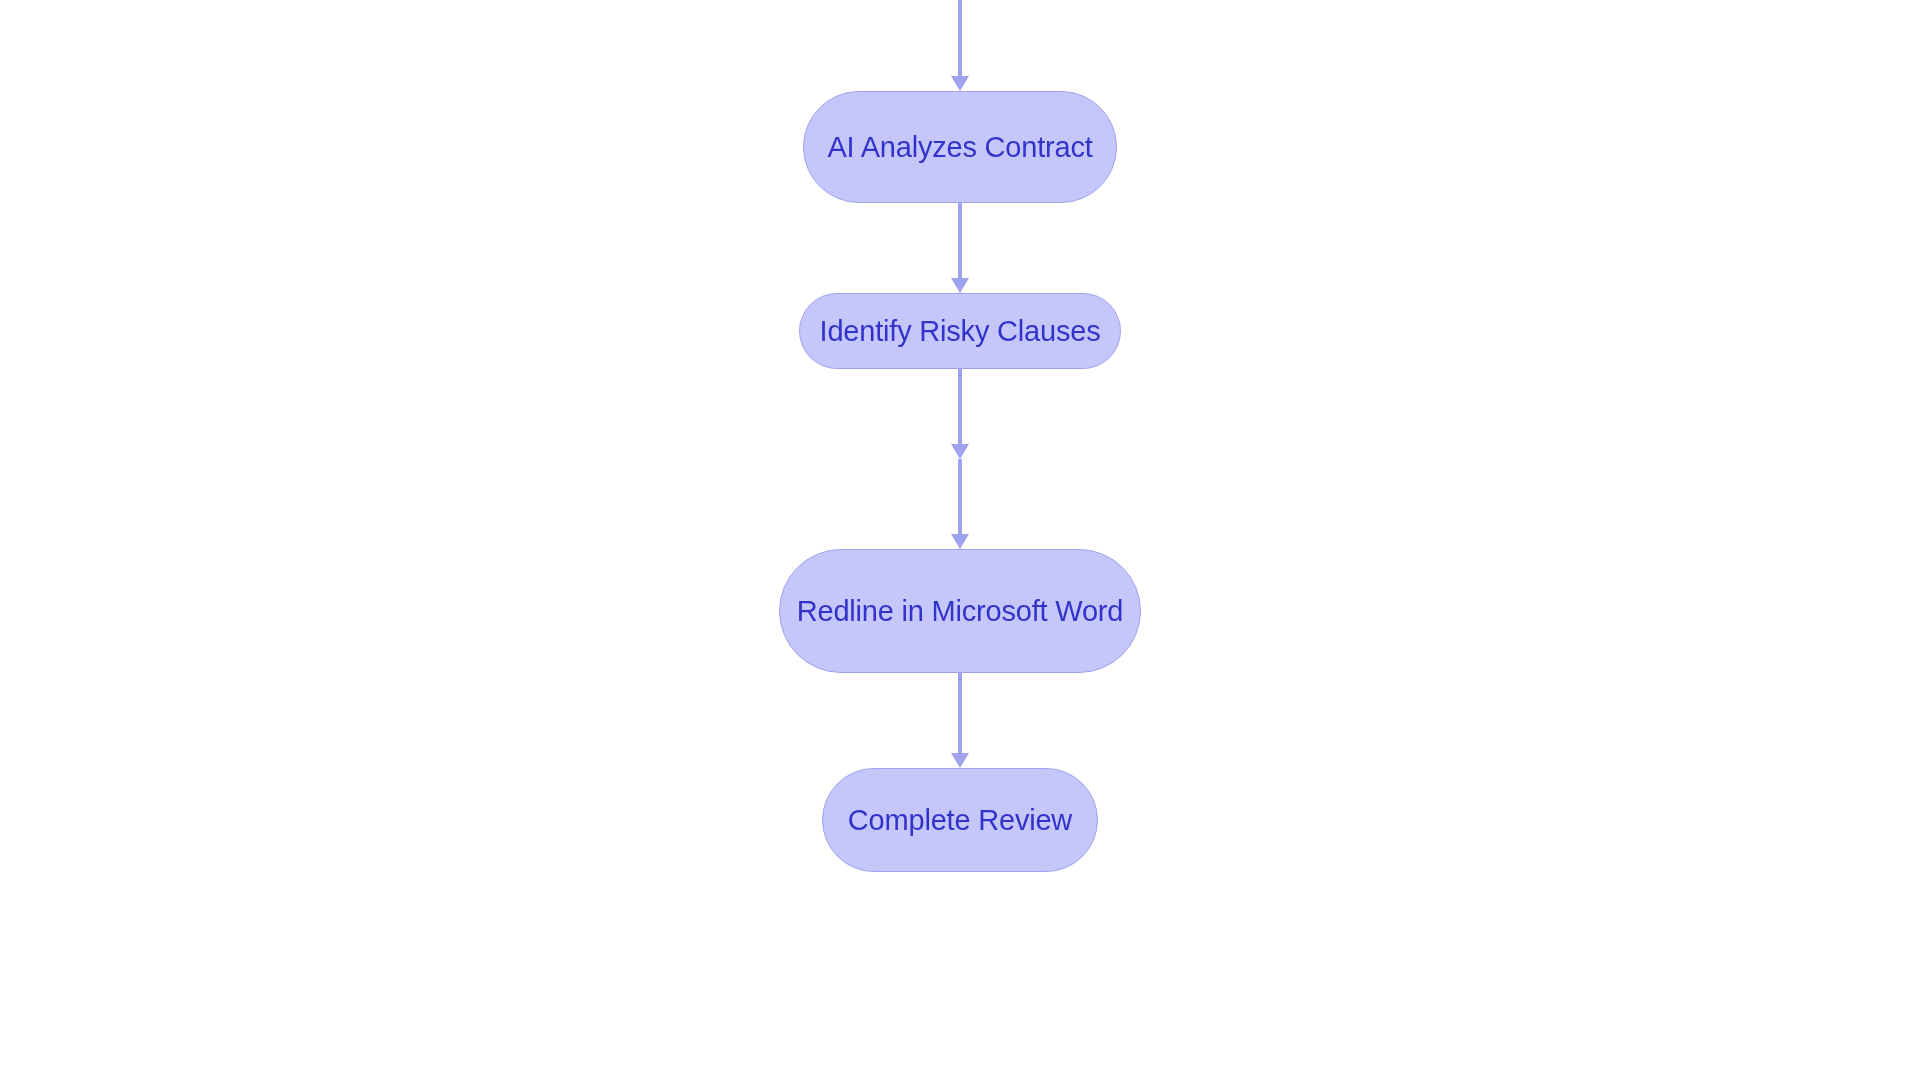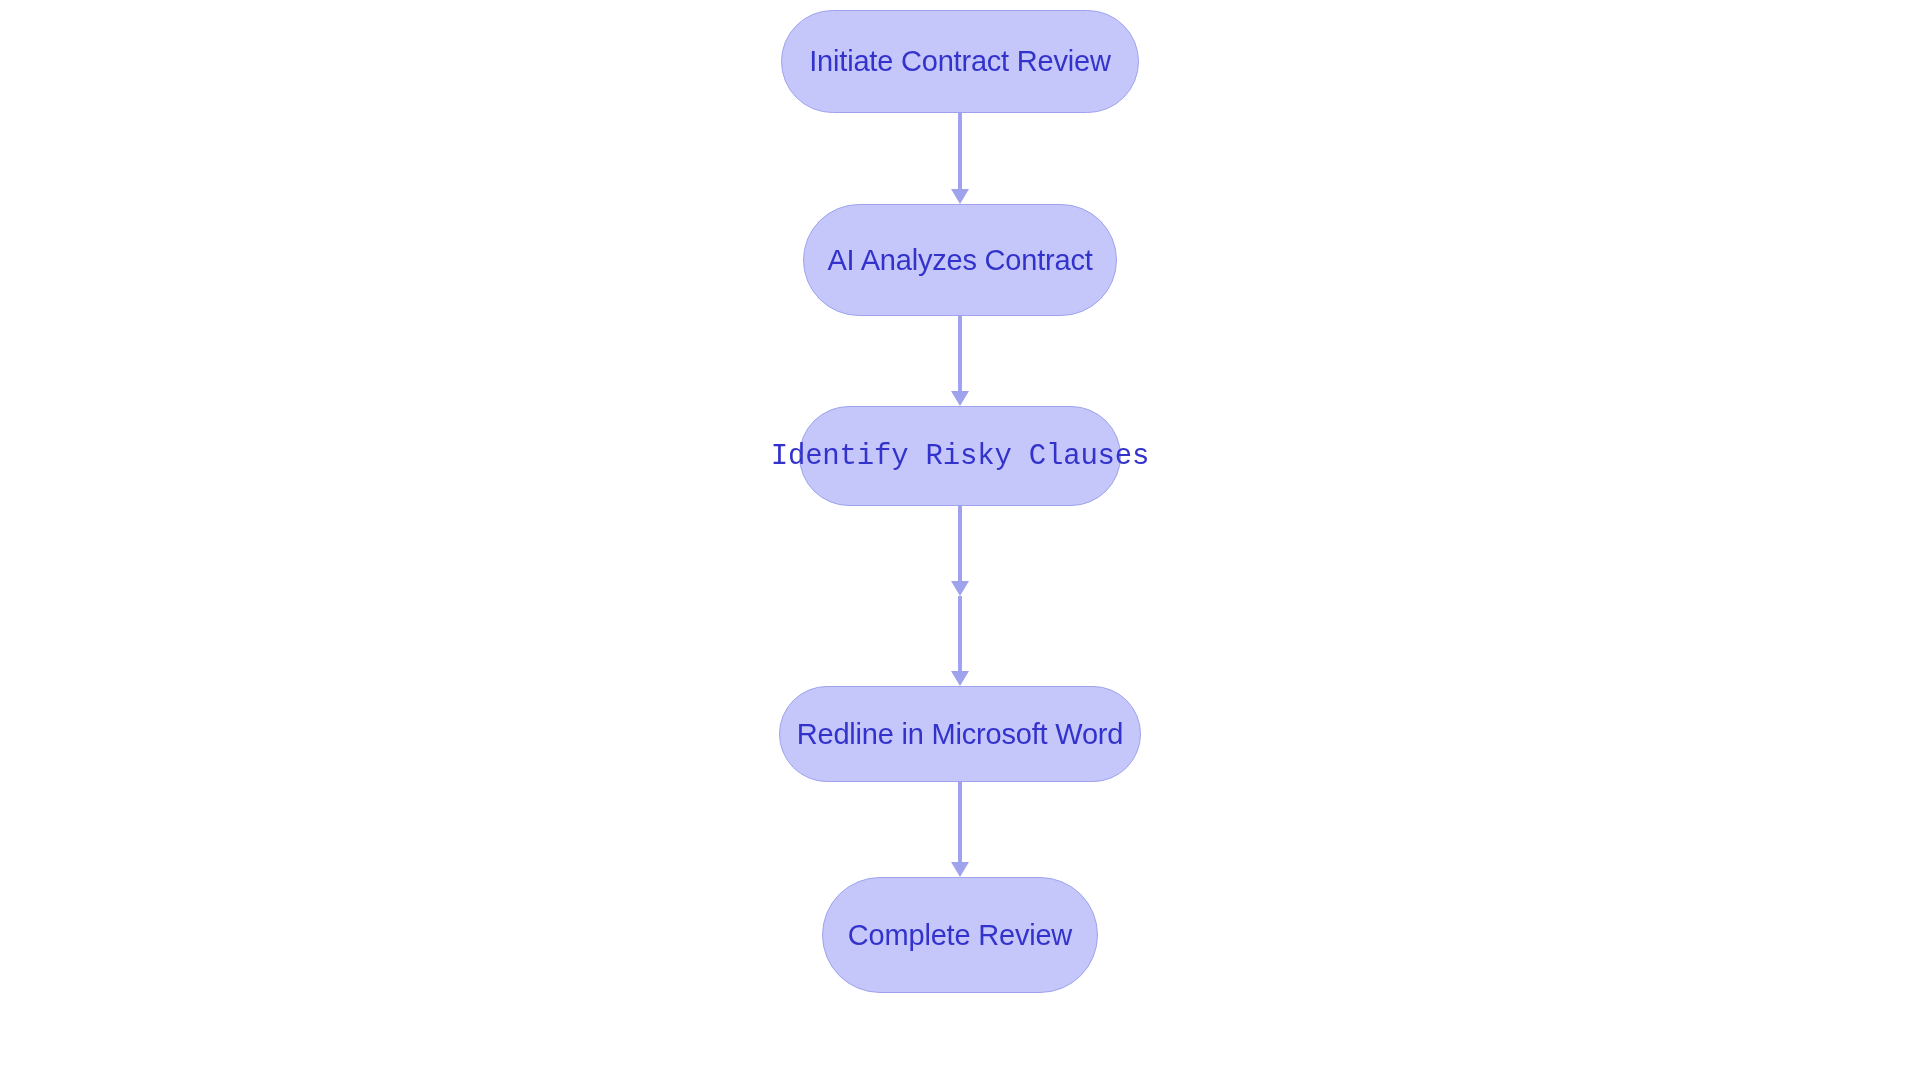--- a/index.html
+++ b/index.html
@@ -60,39 +60,36 @@
     width: 0;
     height: 0;
     border-left: 9px solid transparent;
     border-right: 9px solid transparent;
     border-top: 15px solid #9fa3ee;
   }
 
   
   #node-0 { width: 358px; height: 103px; margin-top: 10px; }
   #node-1 { width: 314px; height: 112px; }
-  #node-2 { width: 322px; height: 100px; font-family: Liberation Mono, monospace; }
+  #node-2 { width: 322px; height: 76px; }
   #node-3 { width: 418px; height: 100px; }
-  #node-4 { width: 362px; height: 96px; }
-  #node-5 { width: 276px; height: 116px; text-align: center; }
+  #node-4 { width: 362px; height: 124px; }
+  #node-5 { width: 276px; height: 104px; text-align: center; }
 
   #conn-0 { height: 91px; }
   #conn-1 { height: 90px; }
   #conn-2 { height: 90px; }
   #conn-3 { height: 90px; }
   #conn-4 { height: 95px; }
 </style>
 </head>
 <body>
 
 <div id="flowchart">
 
-  <div class="node" id="node-0">
-    <span class="node-label">Initiate Contract Review</span>
-  </div>
 
   <div class="connector" id="conn-0">
     <div class="stem"></div>
     <div class="head"></div>
   </div>
 
   <div class="node" id="node-1">
     <span class="node-label">AI Analyzes Contract</span>
   </div>
 

